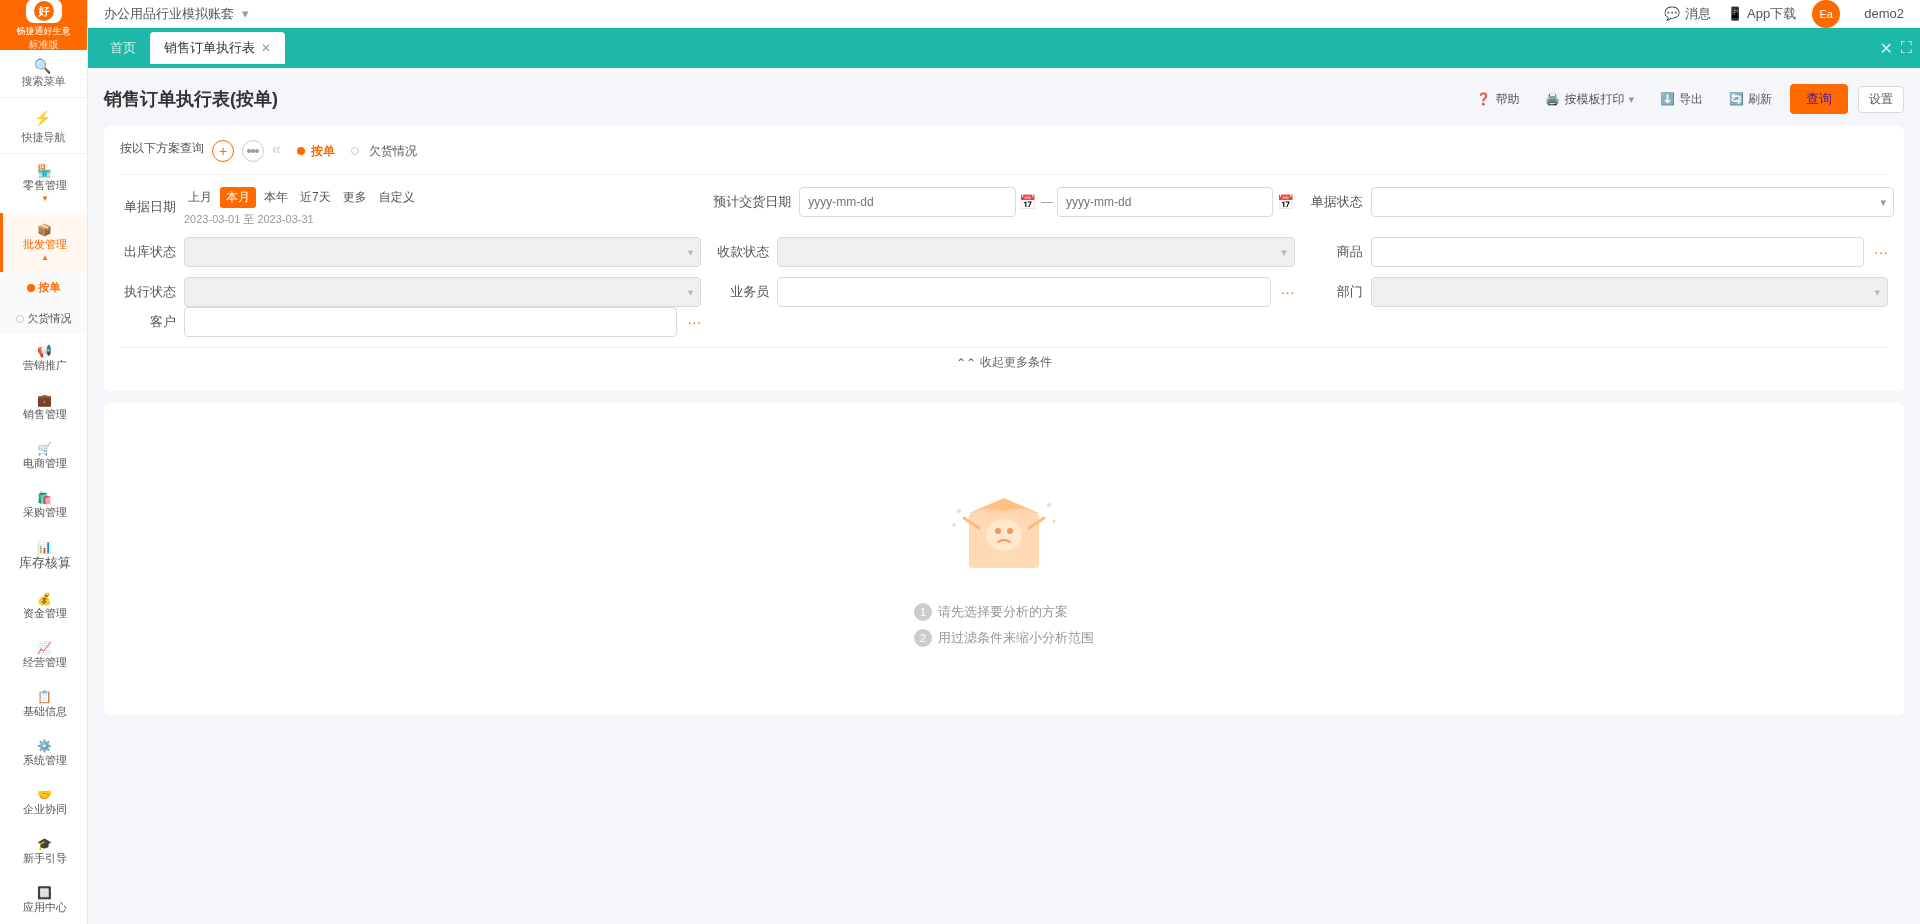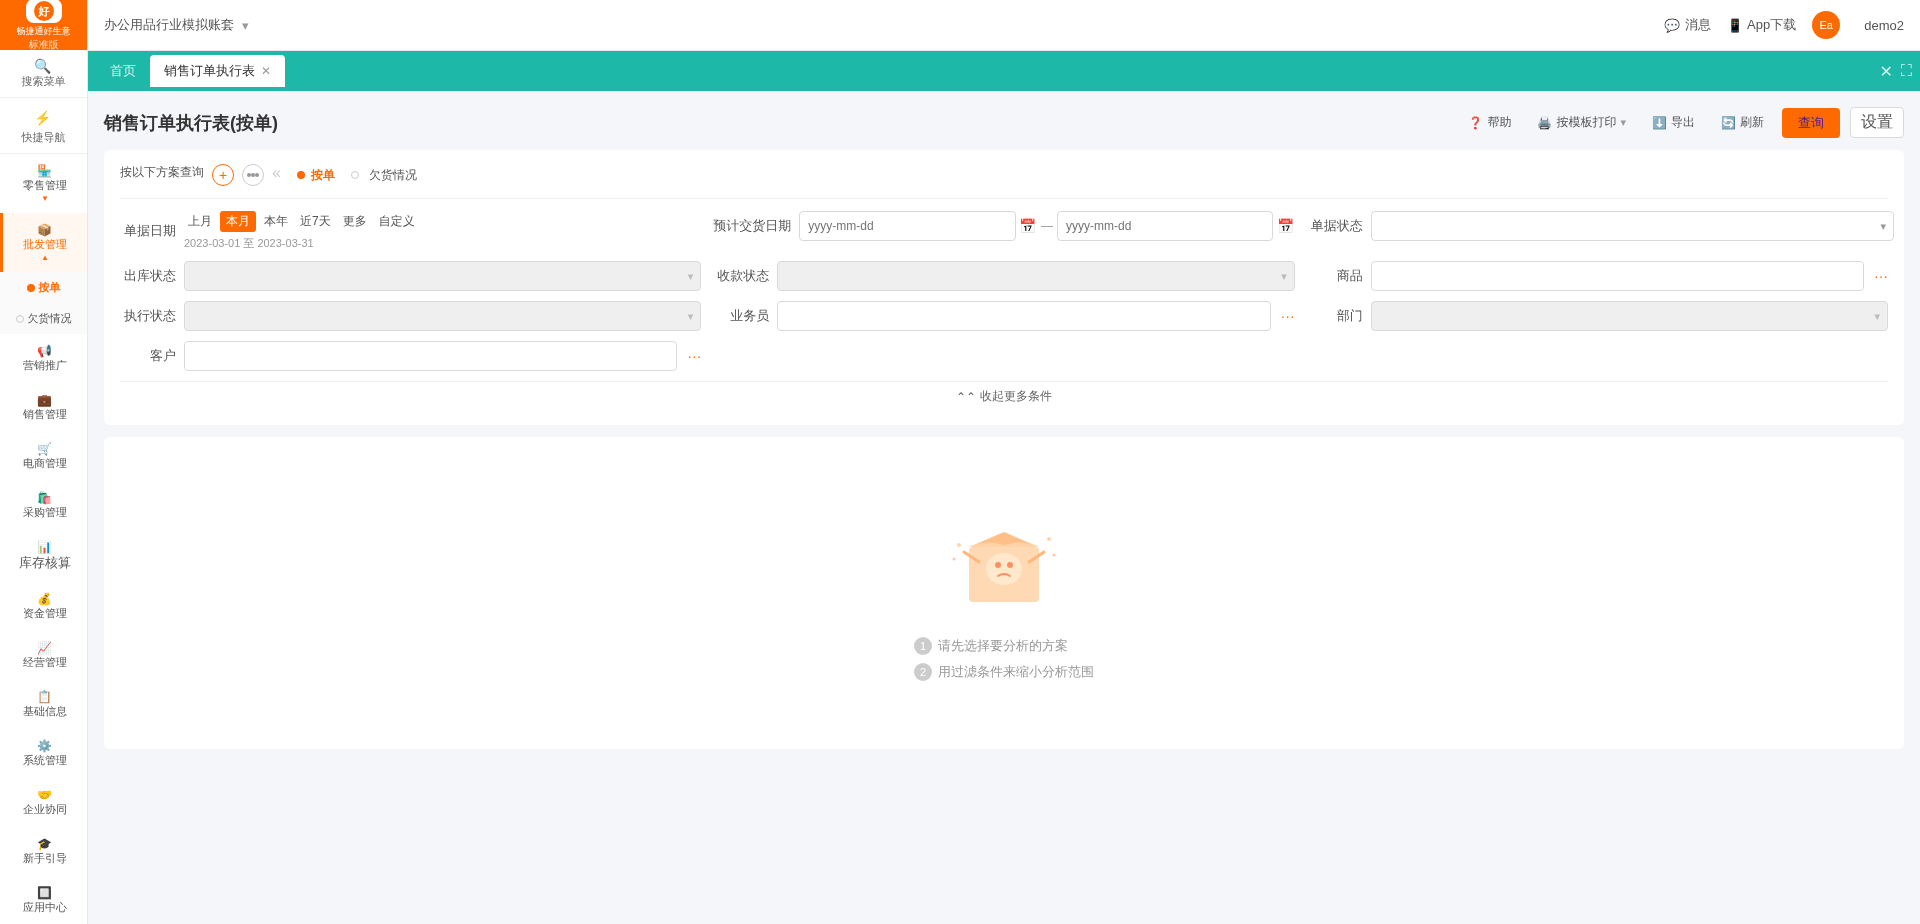--- a/index.html
+++ b/index.html
@@ -19,21 +19,21 @@
     .sidebar-menu-item.active { background: #fff7f0; color: #ff6a00; border-left-color: #ff6a00; }
     .sidebar-menu-sub { background: #fafafa; }
     .sidebar-menu-sub-item { display: flex; align-items: center; justify-content: center; padding: 8px 4px; cursor: pointer; color: #555; font-size: 12px; }
     .sidebar-menu-sub-item.active { color: #ff6a00; font-weight: bold; }
     .sidebar-menu-sub-item .dot { width: 8px; height: 8px; border-radius: 50%; background: #ff6a00; margin-right: 4px; display: inline-block; }
 
     
     .main { flex: 1; display: flex; flex-direction: column; overflow: hidden; }
 
     
-    .topbar { height: 51px; background: #fff; display: flex; align-items: center; justify-content: space-between; padding: 0 16px; border-bottom: 1px solid #e8e8e8; flex-shrink: 0; }
+    .topbar { height: 28px; background: #fff; display: flex; align-items: center; justify-content: space-between; padding: 0 16px; border-bottom: 1px solid #e8e8e8; flex-shrink: 0; }
     .topbar-left { display: flex; align-items: center; gap: 8px; }
     .topbar-right { display: flex; align-items: center; gap: 16px; font-size: 13px; color: #555; }
     .topbar-right span { cursor: pointer; display: flex; align-items: center; gap: 4px; }
     .avatar { width: 28px; height: 28px; border-radius: 50%; background: #ff6a00; display: flex; align-items: center; justify-content: center; color: #fff; font-size: 11px; }
 
     
     .tabbar { height: 40px; background: #1eb8a8; display: flex; align-items: center; padding: 0 8px; flex-shrink: 0; }
     .tab-item { height: 32px; display: flex; align-items: center; padding: 0 14px; cursor: pointer; font-size: 13px; color: rgba(255,255,255,0.8); border-radius: 4px 4px 0 0; gap: 6px; }
     .tab-item.active { background: #fff; color: #333; border-radius: 4px 4px 0 0; }
     .tab-item .tab-close { font-size: 12px; color: #999; cursor: pointer; }
@@ -42,21 +42,21 @@
 
     
     .page-content { flex: 1; overflow-y: auto; background: #f5f6fa; padding: 16px; }
 
     
     .page-header { display: flex; align-items: center; justify-content: space-between; margin-bottom: 12px; }
     .page-title { font-size: 18px; font-weight: bold; color: #333; }
     .page-actions { display: flex; gap: 10px; align-items: center; }
     .page-action-btn { display: flex; align-items: center; gap: 4px; font-size: 12px; color: #555; cursor: pointer; padding: 4px 8px; border-radius: 4px; }
     .btn-primary { background: #ff6a00; color: #4c1d95; border: none; padding: 6px 16px; border-radius: 4px; cursor: pointer; font-size: 13px; }
-    .btn-setting { background: #fff; color: #555; border: 1px solid #d9d9d9; padding: 4px 10px; border-radius: 4px; cursor: pointer; font-size: 16px; }
+    .btn-setting { background: #fff; color: #555; border: 1px solid #d9d9d9; padding: 4px 10px; border-radius: 4px; cursor: pointer; font-size: 12px; }
 
     
     .filter-area { background: #fff; border-radius: 6px; padding: 14px 16px; margin-bottom: 12px; }
     .filter-scheme { display: flex; gap: 8px; margin-bottom: 12px; padding-bottom: 12px; border-bottom: 1px solid #f0f0f0; font-size: 12px; color: #555; }
     .icon-btn { width: 22px; height: 22px; border-radius: 50%; border: 1px solid #ff6a00; color: #ff6a00; display: flex; align-items: center; justify-content: center; font-size: 14px; cursor: pointer; }
     .scheme-circle { width: 22px; height: 22px; border-radius: 50%; border: 1px solid #ccc; display: flex; align-items: center; justify-content: center; font-size: 14px; color: #666; cursor: pointer; }
     .scheme-arrow { font-size: 16px; color: #ccc; cursor: pointer; }
 
     .filter-active-item { display: flex; align-items: center; gap: 6px; }
     .filter-active-dot { width: 8px; height: 8px; border-radius: 50%; background: #ff6a00; }
@@ -342,21 +342,21 @@
           </div>
         </div>
 
         <div class="filter-field">
           <span class="filter-label">商品</span>
           <input class="filter-input" style="flex: 1 1 0%;">
           <span class="more-dots">···</span>
         </div>
       </div>
 
-      <div style="display:grid;grid-template-columns:1fr 1fr 1fr;gap:12px;margin-bottom:10px;align-items:center;">
+      <div style="display:grid;grid-template-columns:1fr 1fr 1fr;gap:12px;align-items:center;">
 
         <div class="filter-field">
           <span class="filter-label">执行状态</span>
           <div style="flex:1;position:relative;">
             <select style="width:100%;border:1px solid #d9d9d9;border-radius:4px;padding:5px 24px 5px 8px;font-size:12px;height:30px;appearance:none;cursor:pointer;">
               <option></option>
             </select>
             <span style="position:absolute;right:8px;top:50%;transform:translateY(-50%);color:#bbb;font-size:11px;pointer-events:none;">▾</span>
           </div>
         </div>

